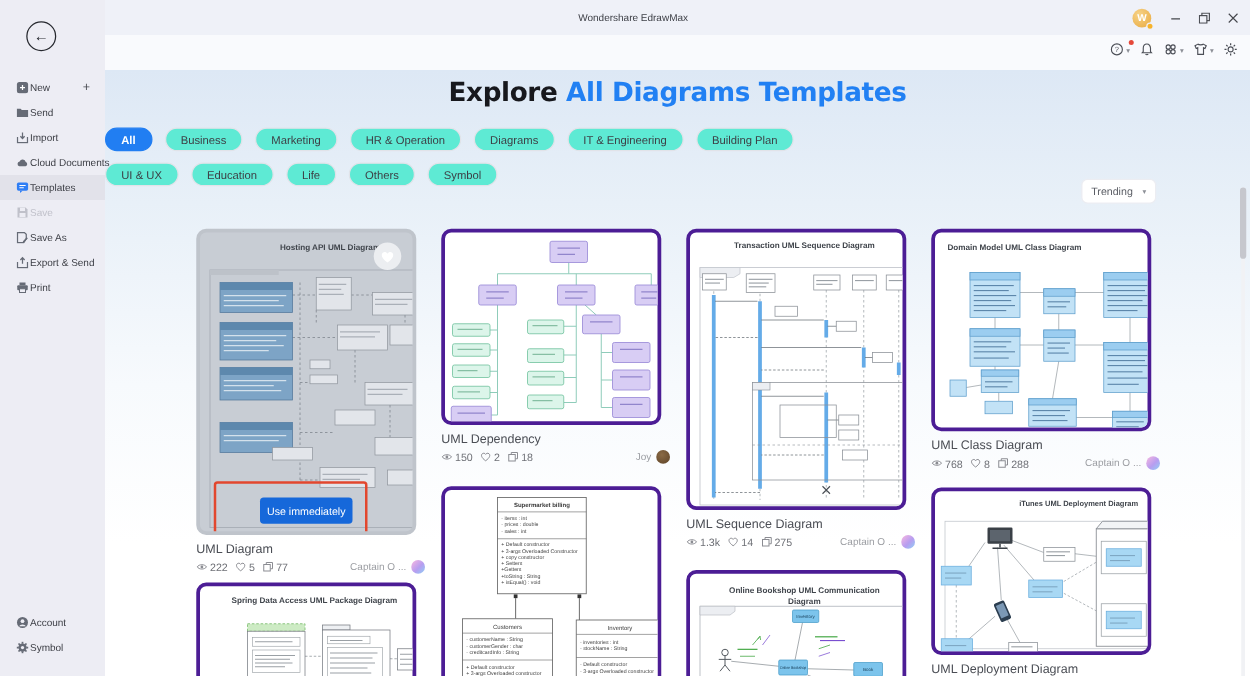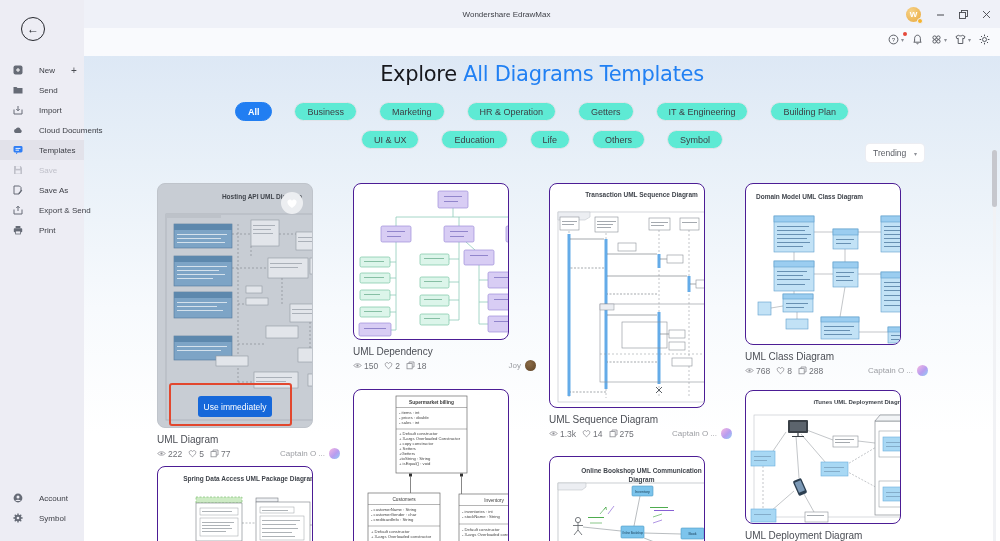--- a/index.html
+++ b/index.html
@@ -10,45 +10,45 @@
 .titlebar{position:absolute;left:0;top:0;width:1000px;height:28px;background:#eff1f8;z-index:2}
 .tb-title{position:absolute;left:13px;right:0;top:0;height:28px;display:flex;align-items:center;justify-content:center;font-size:8px;color:#3f4148}
 .win-controls{position:absolute;right:7px;top:0;height:28px;display:flex;align-items:center;gap:10px;z-index:3}
 .user-badge{width:15px;height:15px;border-radius:50%;background:radial-gradient(circle at 35% 30%,#f6d287,#e9a93e);color:#fff;font-size:8px;font-weight:bold;display:flex;align-items:center;justify-content:center;position:relative;margin-right:3px}
 .user-badge .dot{position:absolute;right:-2px;bottom:-2px;width:6px;height:6px;border-radius:50%;background:#f7b32b;border:1px solid #eff1f8}
 .win-btn{width:13px;height:13px;display:flex;align-items:center;justify-content:center;color:#45474d}
 
 .sidebar{position:absolute;left:0;top:0;width:84px;height:541px;background:#ededf4;z-index:4}
 .back-btn{position:absolute;left:21px;top:17px;width:24px;height:24px;border:1.4px solid #26282e;border-radius:50%;display:flex;align-items:center;justify-content:center;font-size:12px;color:#26282e;background:transparent}
 .side-list{position:absolute;left:0;top:60px;width:84px}
-.side-item{height:20px;display:flex;align-items:center;padding-left:13px;gap:16px;font-size:8px;color:#3c3e45;white-space:nowrap}
+.side-item{height:20px;display:flex;align-items:center;padding-left:13px;gap:1px;font-size:8px;color:#3c3e45;white-space:nowrap}
 .side-item.active{background:#e2e2ea}
 .side-item.disabled{color:#c0c1ca}
 .side-plus{margin-left:auto;padding-right:12px;font-size:10px;color:#4a4c52}
 .side-foot{position:absolute;left:0;top:488px;width:84px}
 .sicon{width:10px;height:10px;display:flex;align-items:center;justify-content:center;flex:0 0 10px}
 
 .toolbar-strip{position:absolute;left:84px;top:28px;width:916px;height:28px;background:#f9fafd;z-index:0}
 .content-bg{position:absolute;left:84px;top:56px;width:916px;height:485px;background:linear-gradient(180deg,#dde8f5 0%,#e8f0f8 22%,#f7fafd 52%,#ffffff 78%);z-index:0}
 
 .quickbar{position:absolute;right:10px;top:34px;display:flex;align-items:center;gap:8px;z-index:5}
 .qicon{position:relative;display:flex;align-items:center;color:#4c4f57}
 .chev{font-size:6px;color:#8d9097;margin-left:2px}
 .reddot{position:absolute;right:-3px;top:-2px;width:4px;height:4px;background:#e5493a;border-radius:50%}
 
-.heading{position:absolute;left:84px;top:62px;width:916px;text-align:center;font-family:"DejaVu Sans",sans-serif;font-size:21px;font-weight:400;color:#17181d;letter-spacing:-0.3px;z-index:1}
+.heading{position:absolute;left:84px;top:62px;width:916px;text-align:center;font-family:"DejaVu Sans",sans-serif;font-size:21px;font-weight:700;color:#17181d;letter-spacing:-0.3px;z-index:1}
 .heading .hl{color:#2180f3}
-.chips-row{position:absolute;left:84px;width:916px;display:flex;justify-content:center;gap:22px;z-index:1}
+.chips-row{position:absolute;left:84px;width:916px;display:flex;justify-content:flex-start;gap:10px;z-index:1}
 .chip{height:19px;display:inline-flex;align-items:center;padding:0 12px;background:#5eead4;border:1px solid #e1e3e9;border-radius:10px;font-size:9px;color:#3d4046;white-space:nowrap}
 .chip.active{background:#217ef2;border-color:#217ef2;color:#fff;font-weight:bold}
 .sort{position:absolute;left:866px;top:144px;width:58px;height:18px;background:#fff;border-radius:4px;display:flex;align-items:center;padding:0 7px;font-size:8.5px;color:#5a5d64;z-index:1;box-shadow:0 0 0 1px #ecedf2}
 .sort .chev{margin-left:auto}
 
 .tile{position:absolute;width:183px;z-index:1}
-.thumb{position:relative;width:156px;background:#fff;border:1px solid #4c1d95;border-radius:8px;overflow:hidden}
+.thumb{position:relative;width:176px;background:#fff;border:3px solid #4c1d95;border-radius:8px;overflow:hidden}
 .thumb>svg{position:absolute;left:0;top:0}
 .thumb-title{position:absolute;font-size:6.5px;font-weight:bold;color:#40454c;line-height:1.45;text-align:center;z-index:2}
 .fav{position:absolute;right:9px;top:8px;width:22px;height:22px;border-radius:50%;background:#eceef1;display:flex;align-items:center;justify-content:center;z-index:3}
 .use-btn{position:absolute;left:50%;transform:translateX(-50%);top:212px;width:74px;height:21px;background:#1668da;color:#fff;font-size:8.5px;display:flex;align-items:center;justify-content:center;border-radius:3px;z-index:3}
 .annot{position:absolute;left:11px;top:199px;width:123px;height:43px;border:2px solid #e2472e;border-radius:3px;z-index:4;pointer-events:none}
 .tile-title{margin-top:6px;font-size:10px;color:#4b4e55}
 .stats{margin-top:3px;display:flex;align-items:center;font-size:8.5px;color:#6f7177}
 .stat{display:flex;align-items:center;gap:2px;margin-right:6px}
 .author{margin-left:auto;font-size:8px;color:#9b9da2}
 .avatar{width:11px;height:11px;border-radius:50%;margin-left:4px;flex:0 0 11px}
@@ -256,21 +256,21 @@
   </div>
 </div>
 
 <div class="heading"><span>Explore </span><span class="hl">All Diagrams Templates</span></div>
 
 <div class="chips-row" style="top:102px">
   <span class="chip active">All</span>
   <span class="chip">Business</span>
   <span class="chip">Marketing</span>
   <span class="chip">HR &amp; Operation</span>
-  <span class="chip">Getters</span>
+  <span class="chip">Diagrams</span>
   <span class="chip">IT &amp; Engineering</span>
   <span class="chip">Building Plan</span>
 </div>
 <div class="chips-row" style="top:130px">
   <span class="chip">UI &amp; UX</span>
   <span class="chip">Education</span>
   <span class="chip">Life</span>
   <span class="chip">Others</span>
   <span class="chip">Symbol</span>
 </div>

